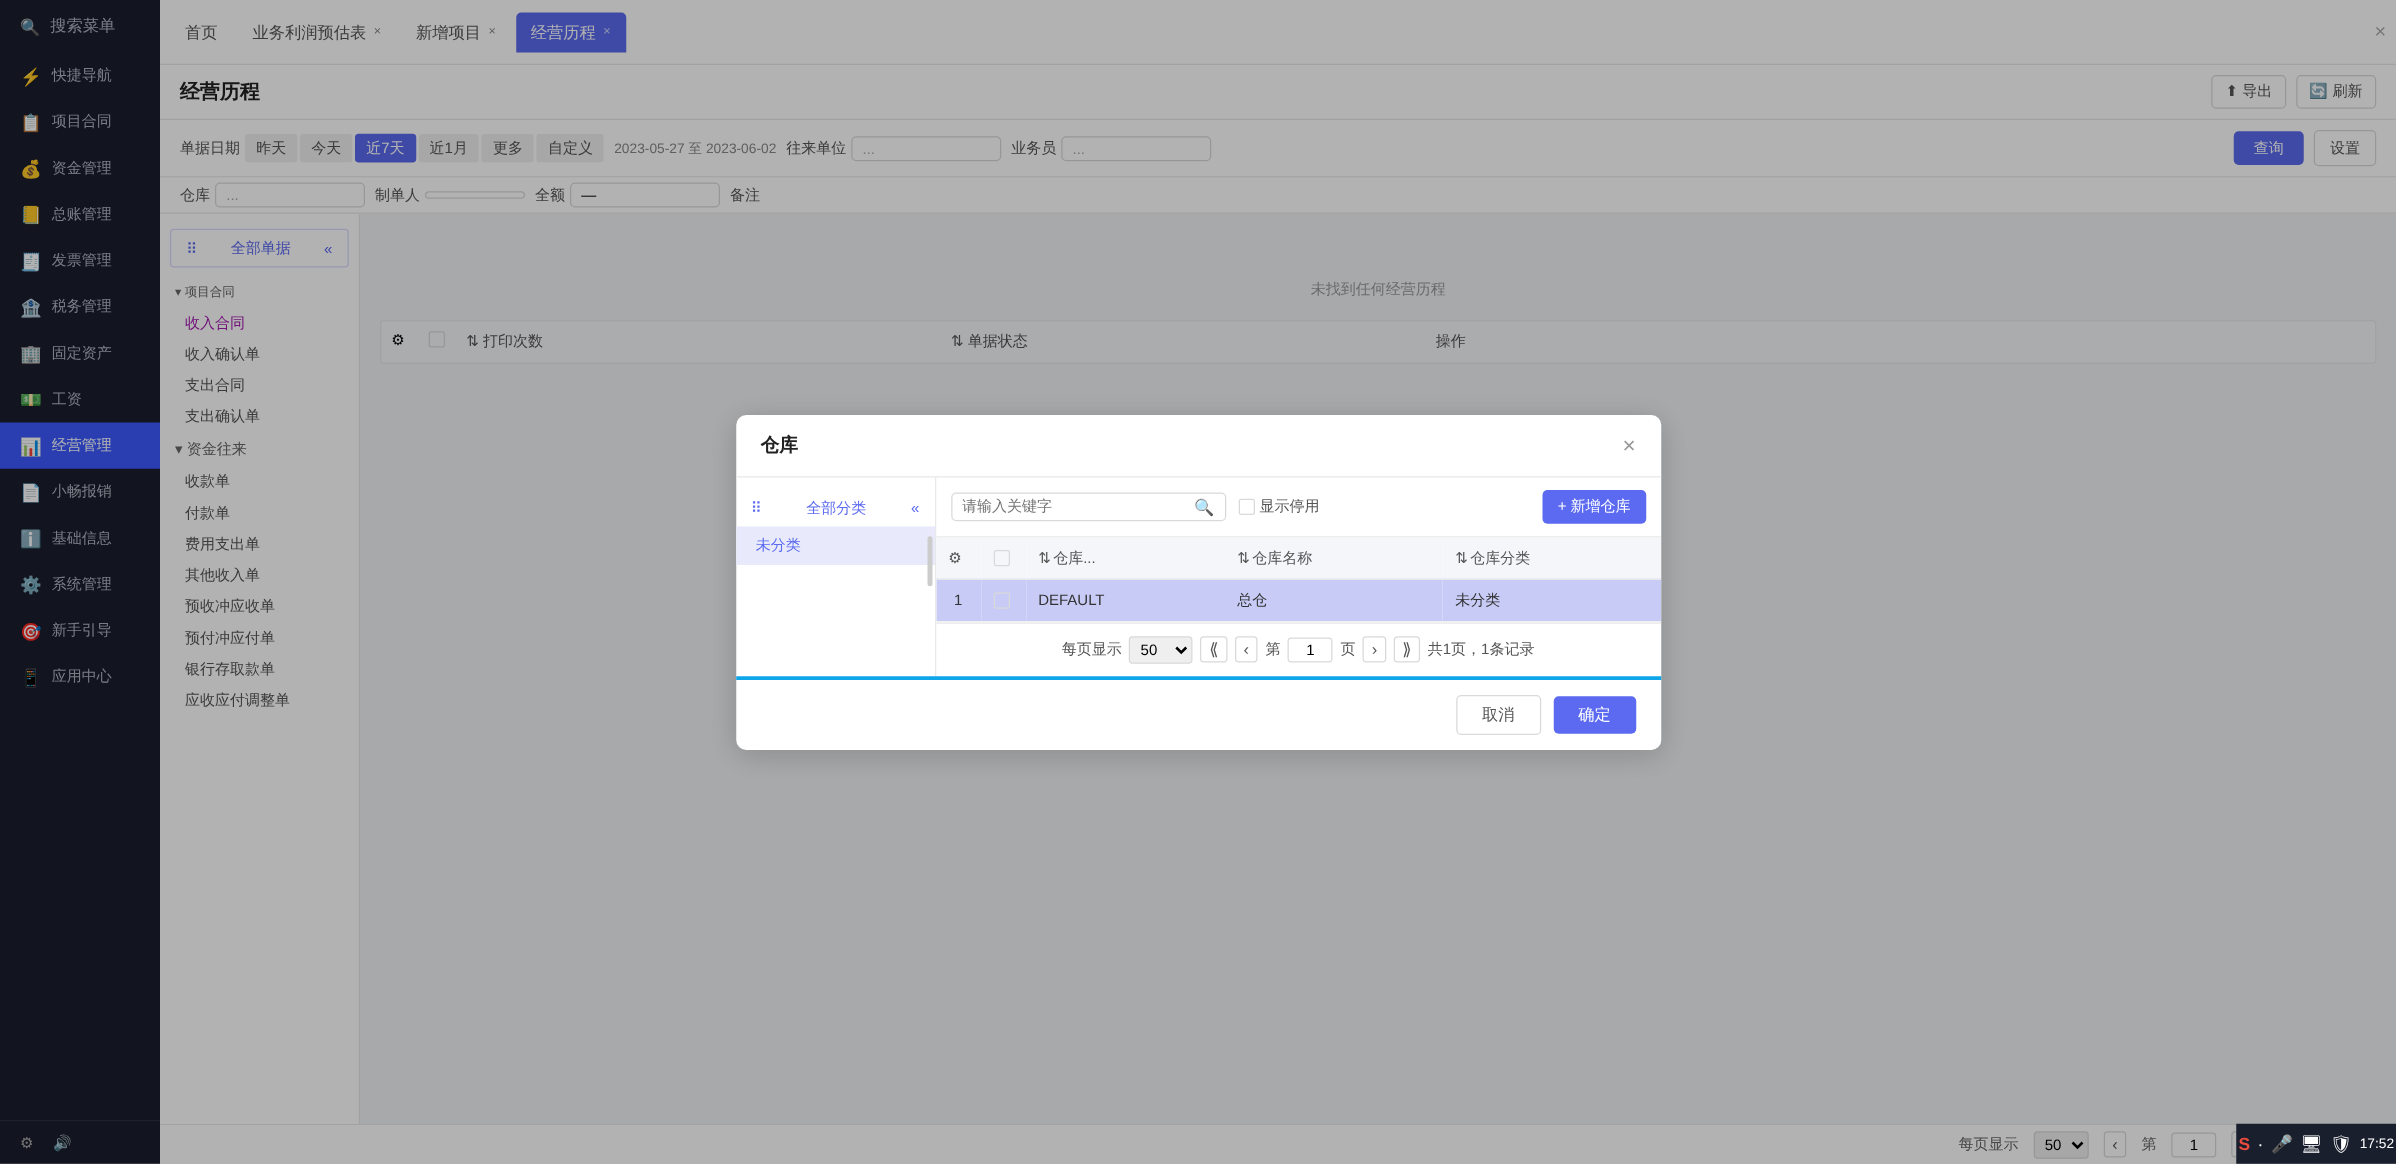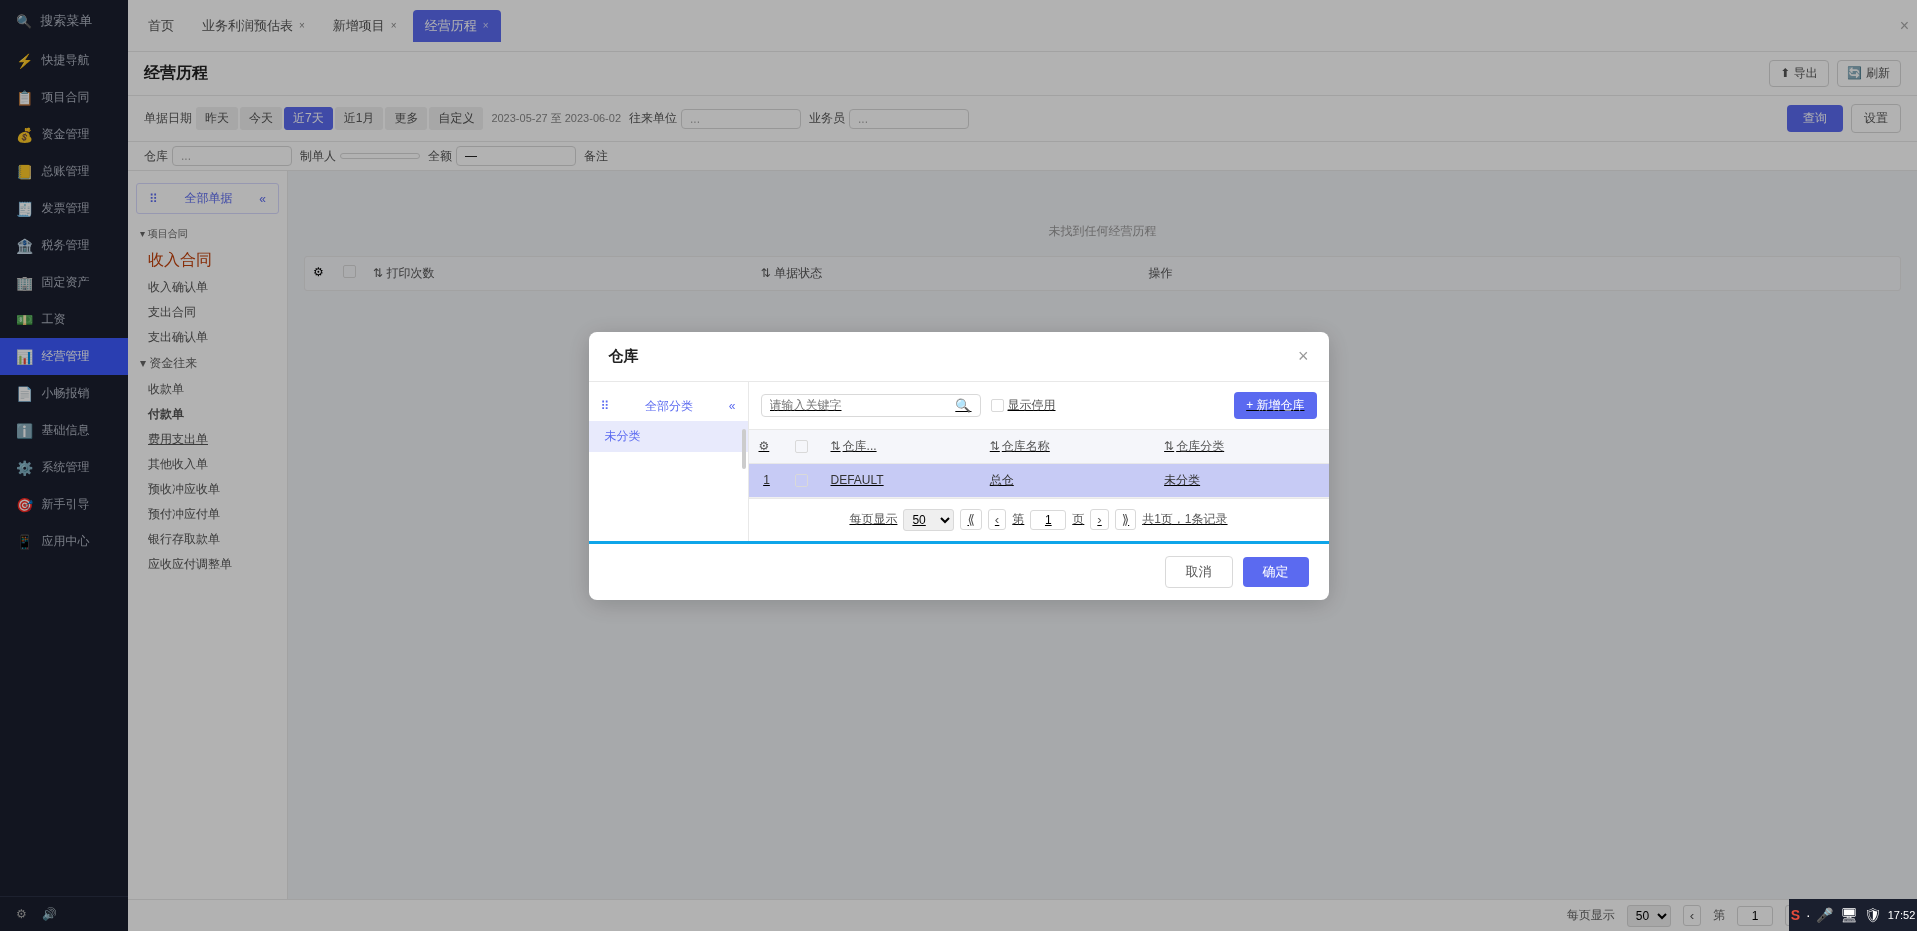--- a/index.html
+++ b/index.html
@@ -88,21 +88,21 @@
     }
     .modal-left-header {
       display: flex; align-items: center; justify-content: space-between; padding: 6px 12px; font-size: 12px; color: #5b6af0; cursor: pointer;
     }
     .modal-category-item {
       padding: 7px 16px; font-size: 12px; color: #555; cursor: pointer;
     }
     .modal-category-item.active { background: #e8eafc; color: #5b6af0; }
 
     
-    .modal-right { flex: 1; display: flex; flex-direction: column; overflow: hidden; text-decoration: underline; }
+    .modal-right { flex: 1; display: flex; flex-direction: column; overflow: hidden; }
     .modal-right-toolbar {
       display: flex; align-items: center; padding: 10px 12px; gap: 10px; border-bottom: 1px solid #e8e8e8;
     }
     .search-box {
       display: flex; align-items: center; border: 1px solid #d9d9d9; border-radius: 4px; padding: 3px 8px; flex: 1; max-width: 220px;
     }
     .search-box input { border: none; outline: none; font-size: 12px; width: 100%; color: #333; background: transparent; }
     .search-icon { color: #aaa; font-size: 13px; }
     .show-disabled { display: flex; align-items: center; gap: 4px; font-size: 12px; color: #555; }
     .checkbox { width: 13px; height: 13px; border: 1px solid #d9d9d9; border-radius: 2px; cursor: pointer; }
@@ -315,28 +315,28 @@
   <div style="display:flex;flex:1;overflow:hidden;">
 
     <div style="width:160px;background:#fff;border-right:1px solid #e8e8e8;overflow-y:auto;padding-top:8px;">
       <div style="display:flex;align-items:center;justify-content:space-between;padding:6px 12px;font-size:12px;color:#5b6af0;cursor:pointer;border:1px solid #d9dafe;border-radius:3px;margin:4px 8px;">
         <span>⠿</span>
         <span>全部单据</span>
         <span>«</span>
       </div>
       <div style="padding:4px 0;">
         <div style="padding:5px 12px;font-size:10px;color:#666;">▾ 项目合同</div>
-        <div style="padding:4px 20px;font-size:16px;color:#c2410c;cursor:pointer;">收入合同</div>
+        <div style="padding:4px 20px;font-size:12px;color:#a21caf;cursor:pointer;">收入合同</div>
         <div style="padding:4px 20px;font-size:12px;color:#555;cursor:pointer;">收入确认单</div>
         <div style="padding:4px 20px;font-size:12px;color:#555;cursor:pointer;">支出合同</div>
         <div style="padding:4px 20px;font-size:12px;color:#555;cursor:pointer;">支出确认单</div>
         <div style="padding:5px 12px;font-size:12px;color:#666;">▾ 资金往来</div>
         <div style="padding:4px 20px;font-size:12px;color:#555;cursor:pointer;">收款单</div>
-        <div style="padding:4px 20px;font-size:12px;color:#555;cursor:pointer;font-weight:bold;">付款单</div>
-        <div style="padding:4px 20px;font-size:12px;color:#555;cursor:pointer;text-decoration:underline;">费用支出单</div>
+        <div style="padding:4px 20px;font-size:12px;color:#555;cursor:pointer;">付款单</div>
+        <div style="padding:4px 20px;font-size:12px;color:#555;cursor:pointer;">费用支出单</div>
         <div style="padding:4px 20px;font-size:12px;color:#555;cursor:pointer;">其他收入单</div>
         <div style="padding:4px 20px;font-size:12px;color:#555;cursor:pointer;">预收冲应收单</div>
         <div style="padding:4px 20px;font-size:12px;color:#555;cursor:pointer;">预付冲应付单</div>
         <div style="padding:4px 20px;font-size:12px;color:#555;cursor:pointer;">银行存取款单</div>
         <div style="padding:4px 20px;font-size:12px;color:#555;cursor:pointer;">应收应付调整单</div>
       </div>
     </div>
 
     <div class="content-area" style="flex:1;">
       <div style="font-size:12px;color:#999;text-align:center;margin-top:40px;">未找到任何经营历程</div>

